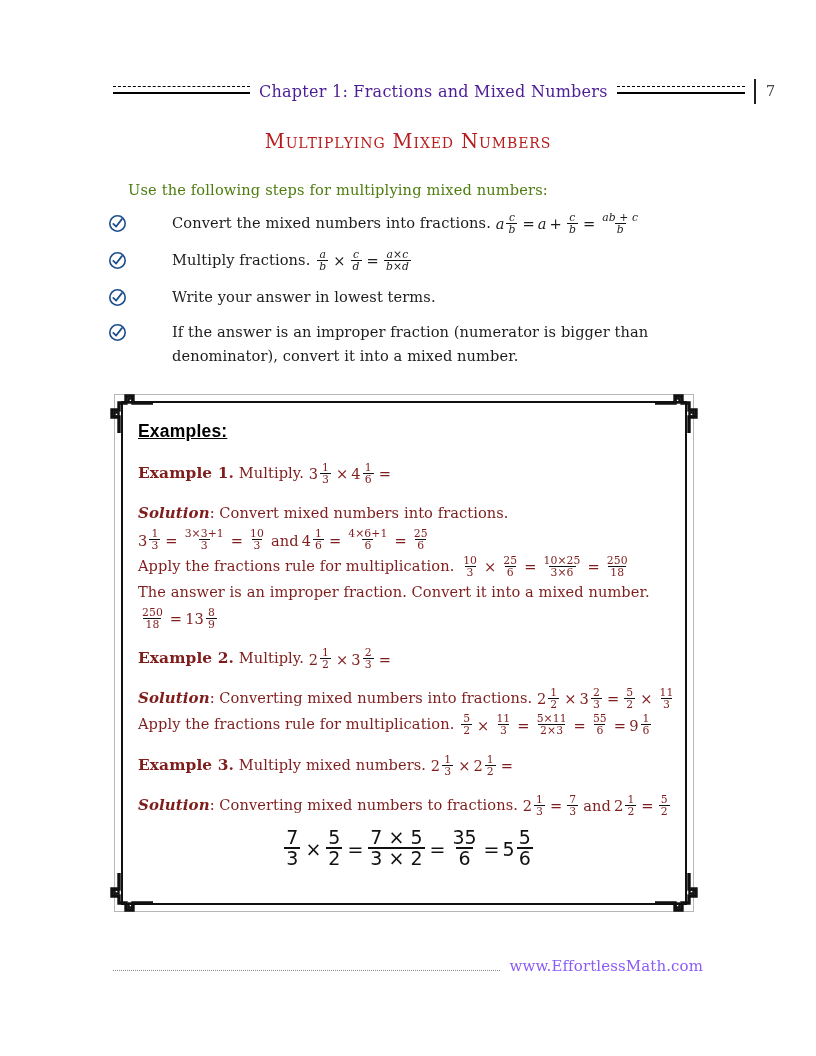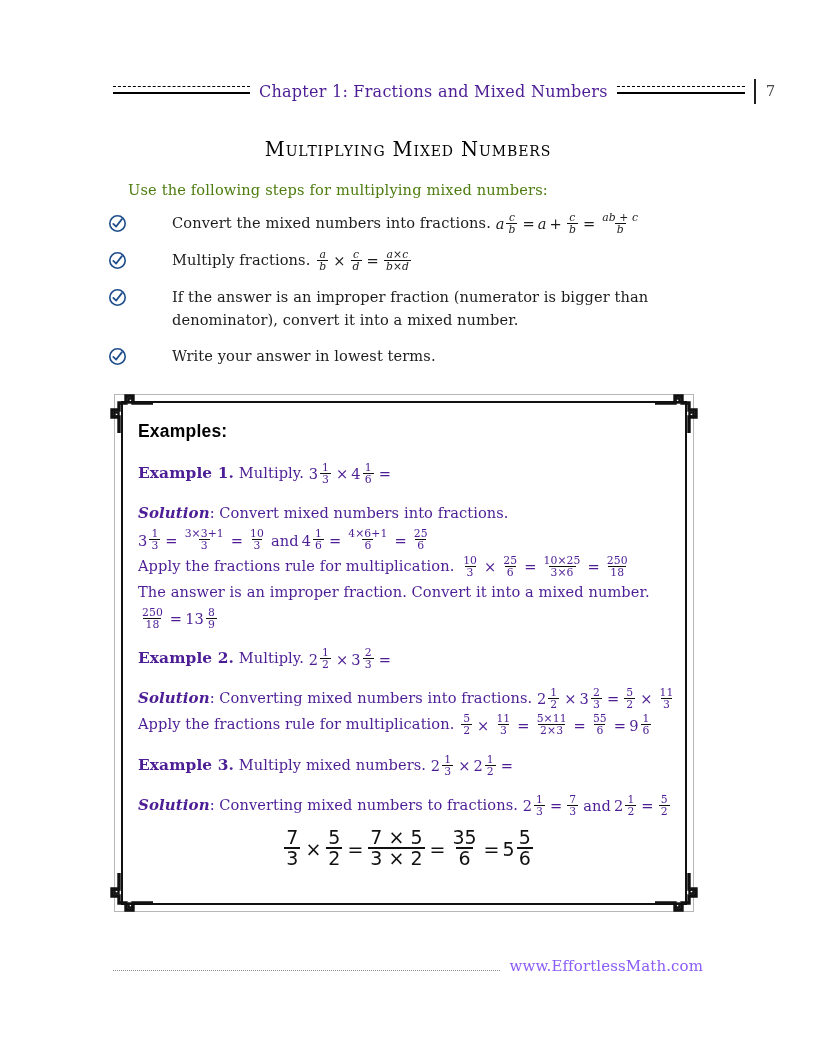--- a/index.html
+++ b/index.html
@@ -79,22 +79,21 @@
   
   .section-title {
     position: absolute;
     left: 0; right: 0;
     top: 130px;
     text-align: center;
     font-family: "DejaVu Serif", "Liberation Serif", serif;
     font-size: 19.5px;
     font-variant: small-caps;
     letter-spacing: 0.9px;
-    color: #000000;
-    margin-top: 8px;
+    color: #b91c1c;
   }
 
   
   .intro {
     position: absolute;
     left: 128px;
     top: 181px;
     font-size: 14.6px;
     letter-spacing: 0.15px;
     color: #4d7c0f;
@@ -188,27 +187,28 @@
     bottom: 18px;
   }
 
   .examples-heading {
     font-family: "Liberation Sans", "DejaVu Sans", sans-serif;
     font-weight: bold;
     font-size: 17.5px;
     color: #000;
     letter-spacing: 0.2px;
     margin-bottom: 18px;
+    text-decoration: underline;
   }
 
   .ex-block { margin-bottom: 14px; }
   .ex-line {
     font-size: 14.6px;
     line-height: 1.72;
-    color: #4c1d95;
+    color: #7f1d1d;
     letter-spacing: 0.08px;
   }
   .ex-label {
     font-weight: bold;
     font-size: 15.4px;
     letter-spacing: 0.1px;
   }
   .sol-label {
     font-weight: bold;
     font-style: italic;
@@ -335,31 +335,31 @@
       </span>
     </div>
 
     <div class="step">
       <span class="check-icon">
         <svg viewBox="0 0 20 20" width="19" height="19" aria-hidden="true">
           <circle cx="10" cy="10" r="8.1" fill="none" stroke="#1f4e8c" stroke-width="1.7"></circle>
           <path d="M5.6 10.4 L8.6 13.2 L14.6 5.4" fill="none" stroke="#1f4e8c" stroke-width="1.9" stroke-linecap="round" stroke-linejoin="round"></path>
         </svg>
       </span>
-      <span class="step-body">If the answer is an improper fraction (numerator is bigger than denominator), convert it into a mixed number.</span>
+      <span class="step-body">Write your answer in lowest terms.</span>
     </div>
 
     <div class="step">
       <span class="check-icon">
         <svg viewBox="0 0 20 20" width="19" height="19" aria-hidden="true">
           <circle cx="10" cy="10" r="8.1" fill="none" stroke="#1f4e8c" stroke-width="1.7"></circle>
           <path d="M5.6 10.4 L8.6 13.2 L14.6 5.4" fill="none" stroke="#1f4e8c" stroke-width="1.9" stroke-linecap="round" stroke-linejoin="round"></path>
         </svg>
       </span>
-      <span class="step-body">Write your answer in lowest terms.</span>
+      <span class="step-body">If the answer is an improper fraction (numerator is bigger than denominator), convert it into a mixed number.</span>
     </div>
 
   </div>
 
   <div class="ebox">
     <div class="ebox-outer"></div>
     <div class="ebox-inner"></div>
 
     <span class="corner tl">
       <svg viewBox="0 0 46 46" width="46" height="46" aria-hidden="true">

